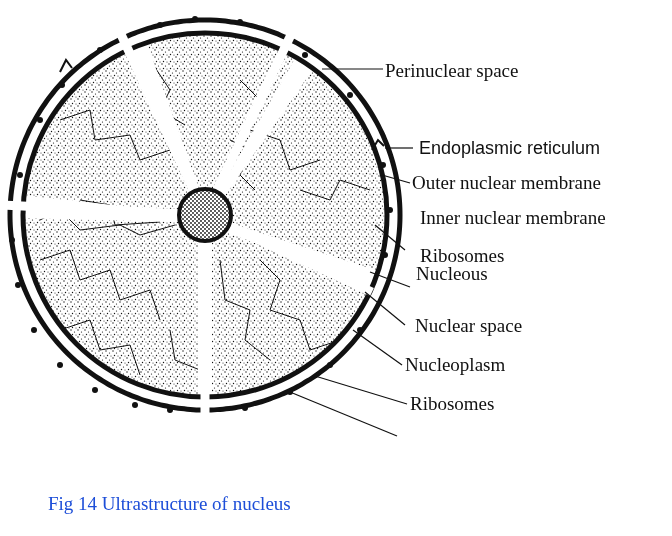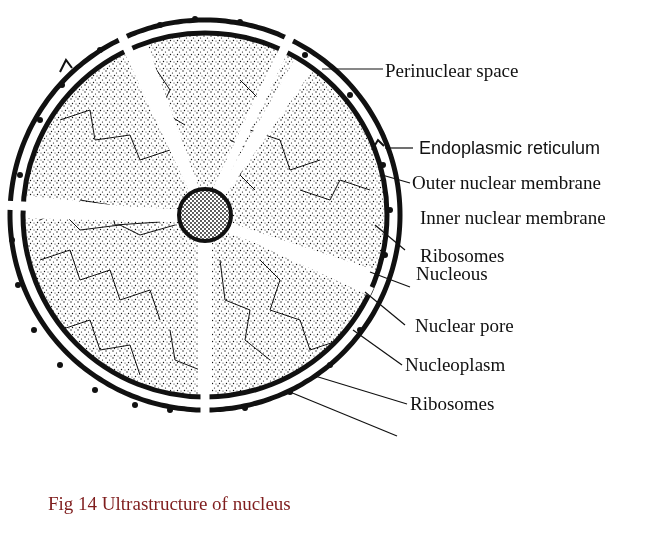--- a/index.html
+++ b/index.html
@@ -22,21 +22,21 @@
     .label.sans {
       font-family: "Liberation Sans", "DejaVu Sans", sans-serif;
       font-size: 18px;
     }
     .caption {
       position: absolute;
       left: 48px;
       top: 493px;
       font-family: "Liberation Serif", "DejaVu Serif", serif;
       font-size: 19px;
-      color: #7f1d1d;
+      color: #1d4ed8;
       white-space: nowrap;
     }
   </style>
 </head>
 <body>
 
 <div id="stage">
 
   <svg width="672" height="536" viewBox="0 0 672 536">
     <defs>
@@ -141,18 +141,18 @@
       <line x1="290" y1="392" x2="397" y2="436"></line>
     </g>
   </svg>
 
   <div class="label" style="left:385px; top:61px;">Perinuclear space</div>
   <div class="label sans" style="left:419px; top:139px;">Endoplasmic reticulum</div>
   <div class="label" style="left:412px; top:173px;">Outer nuclear membrane</div>
   <div class="label" style="left:420px; top:208px;text-align:center;">Inner nuclear membrane</div>
   <div class="label" style="left:420px; top:246px;">Ribosomes</div>
   <div class="label" style="left:416px; top:264px;">Nucleous</div>
-  <div class="label" style="left:415px; top:316px;">Nuclear pore</div>
+  <div class="label" style="left:415px; top:316px;">Nuclear space</div>
   <div class="label" style="left:410px; top:394px;">Ribosomes</div>
   <div class="label" style="left:405px; top:355px;">Nucleoplasm</div>
 
   <div class="caption">Fig 14 Ultrastructure of nucleus</div>
 </div>
 
 </body></html>

